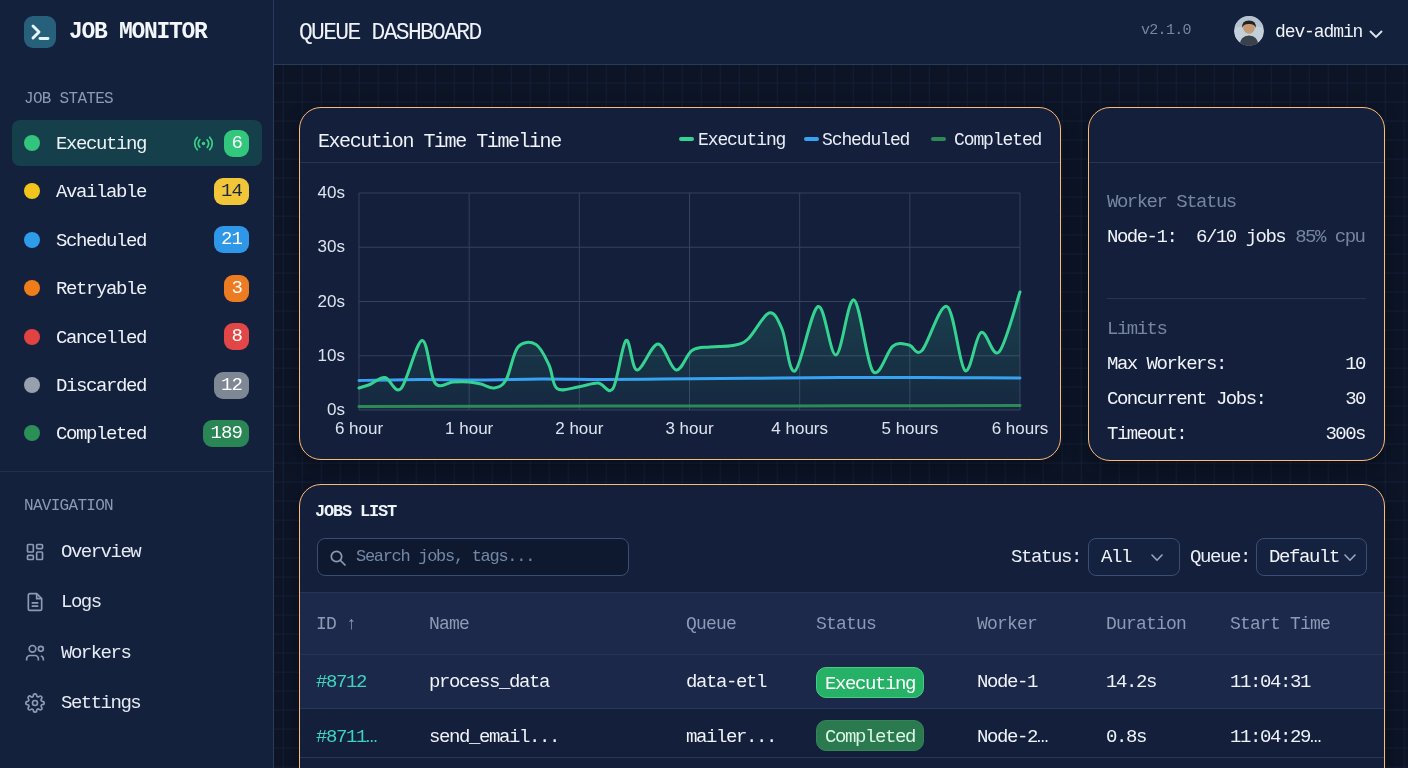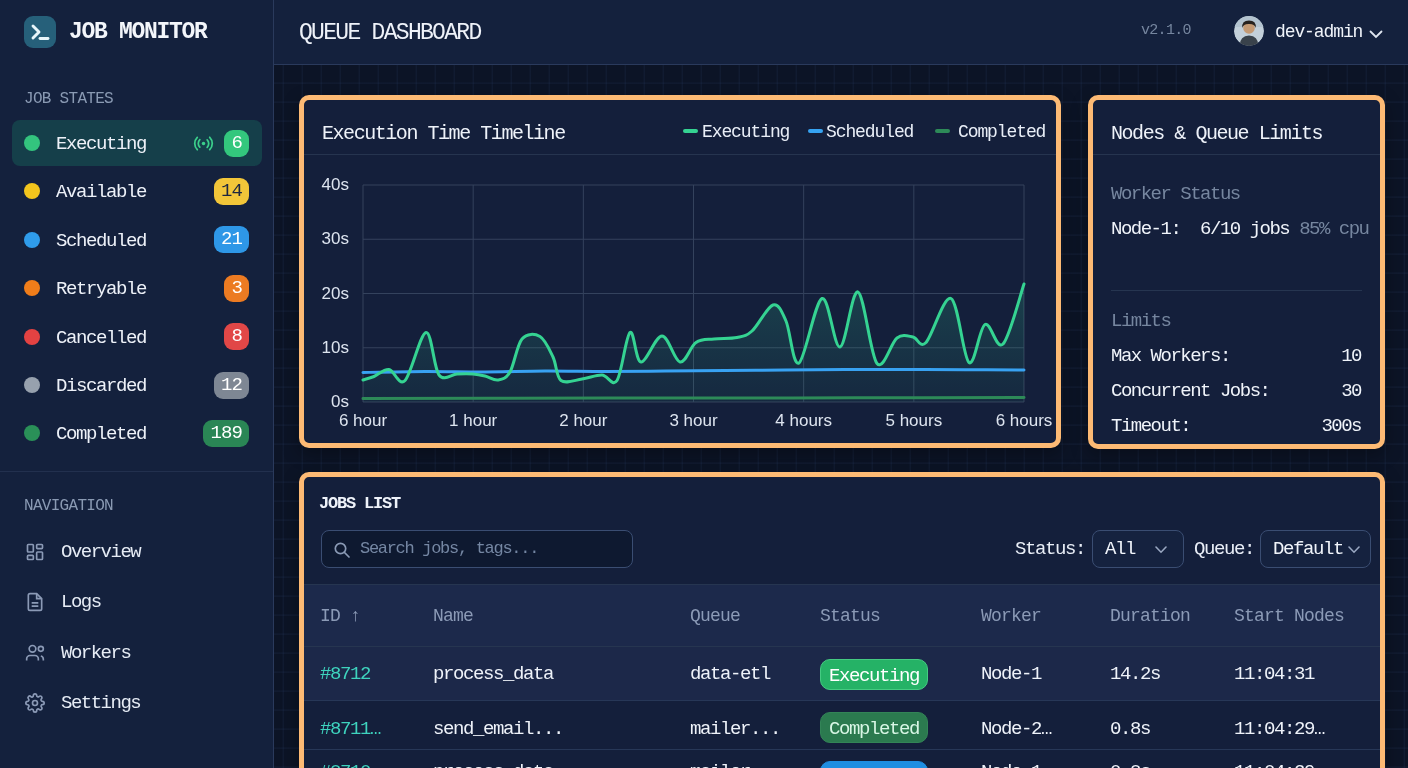--- a/index.html
+++ b/index.html
@@ -54,22 +54,23 @@
     position:absolute; left:274px; top:0; right:0; height:65px;
     background:#14213d; border-bottom:1px solid #2a3a5c;
   }
   #page-title { position:absolute; left:299px; top:20px; font-size:23px; font-weight:normal; letter-spacing:-1.7px; color:#eef2f9; }
   #version { position:absolute; left:1141px; top:22px; font-size:15px; letter-spacing:-0.7px; color:#76869f; }
   #avatar { position:absolute; left:1234px; top:16px; width:30px; height:30px; border-radius:50%; overflow:hidden; }
   #username { position:absolute; left:1275px; top:22px; font-size:18px; letter-spacing:-1.1px; color:#f0f4fa; }
   #user-chev { position:absolute; left:1369px; top:26px; }
   
   .card {
-    position:absolute; background:#141f3b; border:5px solid #fdba74; border-radius:10px;
+    position:absolute; background:#141f3b; border:1px solid #fdba74; border-radius:22px;
     box-shadow:0 6px 18px rgba(0,0,0,0.32);
+    margin-top:12px;
   }
   .card-head {
     position:absolute; left:0; top:0; right:0; height:55px;
     border-bottom:1px solid #26344f;
   }
   .card-title { position:absolute; left:18px; top:22px; font-size:20px; letter-spacing:-1.45px; color:#eef2f9; }
   
   #chart-card { left:299px; top:95px; width:762px; height:353px; }
   .leg { position:absolute; top:22px; font-size:18px; letter-spacing:-1.1px; color:#e9eef7; }
   .leg-dash { position:absolute; top:29px; width:15px; height:4px; border-radius:2px; }
@@ -270,21 +271,20 @@
       <text x="279.33333333333337" y="270" text-anchor="middle" font-family="Liberation Sans, sans-serif" font-size="17" fill="#dde4ef">2 hour</text>
       <text x="389.5" y="270" text-anchor="middle" font-family="Liberation Sans, sans-serif" font-size="17" fill="#dde4ef">3 hour</text>
       <text x="499.6666666666667" y="270" text-anchor="middle" font-family="Liberation Sans, sans-serif" font-size="17" fill="#dde4ef">4 hours</text>
       <text x="609.8333333333334" y="270" text-anchor="middle" font-family="Liberation Sans, sans-serif" font-size="17" fill="#dde4ef">5 hours</text>
       <text x="720" y="270" text-anchor="middle" font-family="Liberation Sans, sans-serif" font-size="17" fill="#dde4ef">6 hours</text>
     </svg>
 </div>
 
 <div class="card" id="limits-card">
   <div class="card-head"></div>
-  <div class="card-title">Nodes &amp; Queue Limits</div>
   <div class="lim-label" style="top:83px;">Worker Status</div>
   <div class="lim-row" style="top:118px;">Node-1:  6/10 jobs <span class="gray">85% cpu</span></div>
   <div id="lim-divider"></div>
   <div class="lim-label" style="top:210px;">Limits</div>
   <div class="lim-row" style="top:245px;">Max Workers:<span class="right">10</span></div>
   <div class="lim-row" style="top:280px;">Concurrent Jobs:<span class="right">30</span></div>
   <div class="lim-row" style="top:315px;">Timeout:<span class="right">300s</span></div>
 </div>
 
 <div class="card" id="jobs-card">
@@ -311,21 +311,21 @@
       </svg>
     </div>
 
   <div id="tbl-head">
     <span class="th c-id">ID ↑</span>
     <span class="th c-name">Name</span>
     <span class="th c-queue">Queue</span>
     <span class="th c-status">Status</span>
     <span class="th c-worker">Worker</span>
     <span class="th c-dur">Duration</span>
-    <span class="th c-start">Start Nodes</span>
+    <span class="th c-start">Start Time</span>
   </div>
   <div id="rows">
       <div class="row hl" style="top:170px;height:53.5px;">
     <span class="td id c-id" style="top:16px;">#8712</span>
     <span class="td c-name" style="top:16px;">process_data</span>
     <span class="td c-queue" style="top:16px;">data-etl</span>
     <span class="status-badge c-status" style="top:12px;background:#25b266;border:1px solid #45cb82;">Executing</span>
     <span class="td c-worker" style="top:16px;">Node-1</span>
     <span class="td c-dur" style="top:16px;">14.2s</span>
     <span class="td c-start" style="top:16px;">11:04:31</span>

